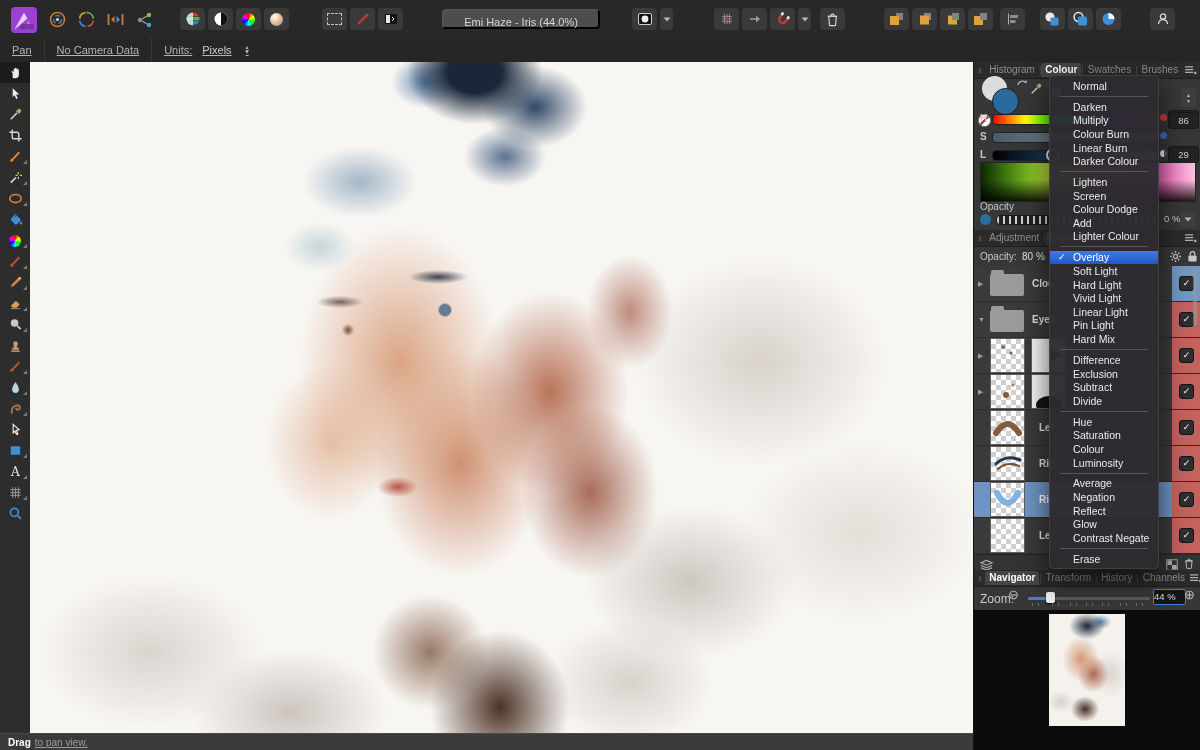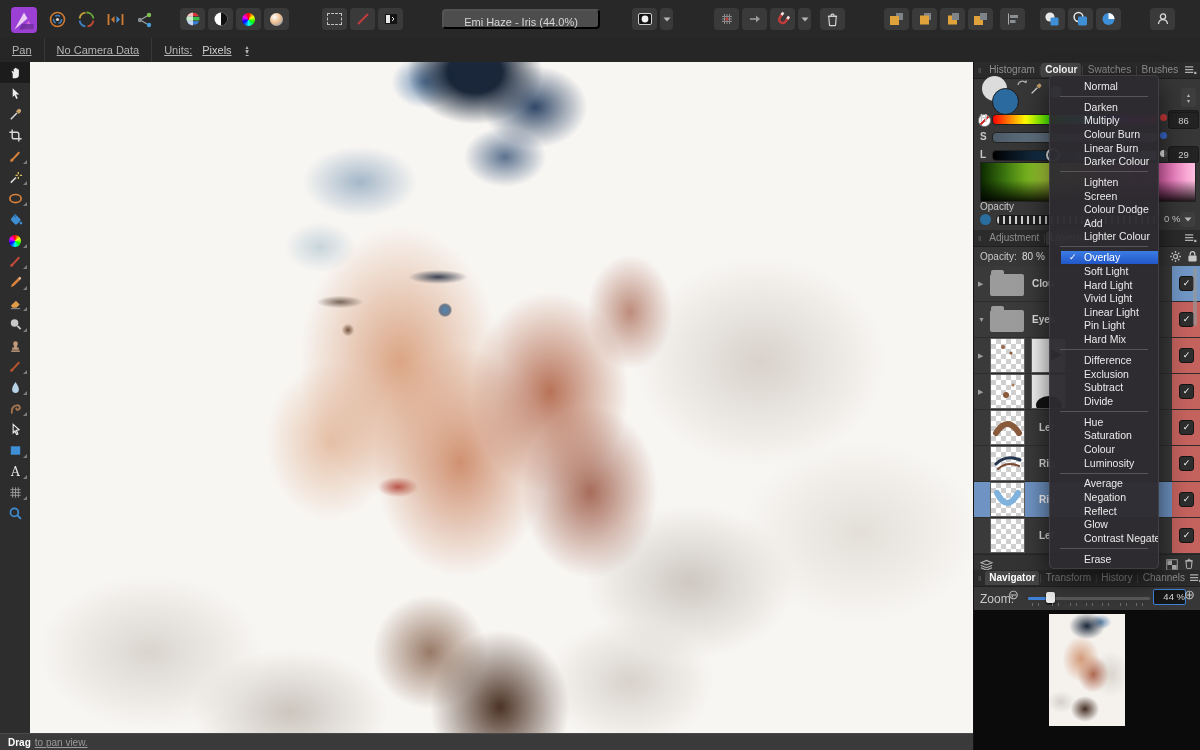--- a/index.html
+++ b/index.html
@@ -126,34 +126,34 @@
 
   
   .zlabel{position:absolute;left:6px;top:22px;font-size:12px;color:#c8c8c8;}
   .zminus{position:absolute;left:34px;top:17px;font-size:13px;color:#c0c0c0;}
   .zplus{position:absolute;left:210px;top:17px;font-size:13px;color:#c0c0c0;}
   .ztrack{position:absolute;left:54px;top:27px;width:122px;height:3px;border-radius:2px;background:#5a5a5a;}
   .zfill{position:absolute;left:0;top:0;height:3px;width:22px;background:#3f82d8;border-radius:2px;}
   .zthumb{position:absolute;left:72px;top:22px;width:9px;height:11px;background:#ececec;border-radius:2px;box-shadow:0 1px 2px #000;}
   #ticks{position:absolute;left:54px;top:33px;width:122px;height:4px;}
   #ticks i{position:absolute;top:0;width:1px;height:3px;background:#6a6a6a;}
-  .zbox{position:absolute;left:179px;top:19px;width:31px;height:14px;background:#161616;border:1px solid #3f82d8;border-radius:2px;color:#d8d8d8;font-size:9.5px;text-align:right;line-height:14px;}
+  .zbox{position:absolute;left:179px;top:19px;width:31px;height:14px;background:#161616;border:1px solid #3f82d8;border-radius:2px;color:#d8d8d8;font-size:9.5px;text-align:left;line-height:14px;}
   .navblack{position:absolute;left:0;top:40px;width:227px;height:140px;background:#0b0b0b;}
   .navthumb{position:absolute;left:75px;top:4px;width:76px;height:112px;background-color:#f5f2ee;background-image:
     radial-gradient(ellipse 24px 18px at 38px 12px, rgba(14,28,48,.95), rgba(14,28,48,0) 75%),
     radial-gradient(ellipse 14px 10px at 52px 8px, rgba(64,110,160,.8), rgba(64,110,160,0) 75%),
     radial-gradient(ellipse 26px 32px at 32px 45px, rgba(210,150,115,.95), rgba(210,150,115,0) 72%),
     radial-gradient(ellipse 22px 26px at 44px 60px, rgba(160,75,48,.85), rgba(160,75,48,0) 72%),
     radial-gradient(ellipse 20px 18px at 36px 95px, rgba(60,36,24,.95), rgba(60,36,24,0) 72%),
     radial-gradient(ellipse 26px 34px at 62px 60px, rgba(215,210,202,.9), rgba(215,210,202,0) 70%),
     radial-gradient(ellipse 20px 16px at 12px 88px, rgba(210,205,198,.9), rgba(210,205,198,0) 70%);}
 
   
   #blendmenu{position:absolute;left:1049px;top:75px;width:110px;height:494px;z-index:50;background:rgba(45,43,49,.97);border:1px solid rgba(255,255,255,.09);border-radius:5px;box-shadow:0 10px 28px rgba(0,0,0,.65);padding:3px 0;box-sizing:border-box;overflow:hidden;}
-  .mitem{position:relative;height:13.6px;display:flex;align-items:center;padding-left:23px;font-size:10.5px;color:#eaeaea;white-space:nowrap;margin-left:11px;}
+  .mitem{position:relative;height:13.6px;display:flex;align-items:center;padding-left:23px;font-size:10.5px;color:#eaeaea;white-space:nowrap;}
   .mitem.sel{background:linear-gradient(#3c7ce4,#2257c9);color:#fff;}
   .chk{position:absolute;left:8px;font-size:9px;}
   .msep{height:1px;background:#57545c;margin:3.2px 10px;}
 
   
   #statusbar{position:absolute;left:0;top:733px;width:973px;height:17px;background:#3a3a3a;border-top:1px solid #4a4a4a;display:flex;align-items:center;padding-left:8px;box-sizing:border-box;font-size:10px;}
   #statusbar .act{color:#fff;font-weight:bold;margin-right:4px;}
   #statusbar .hint{color:#9a9a9a;text-decoration:underline;}
 </style>
 </head>

